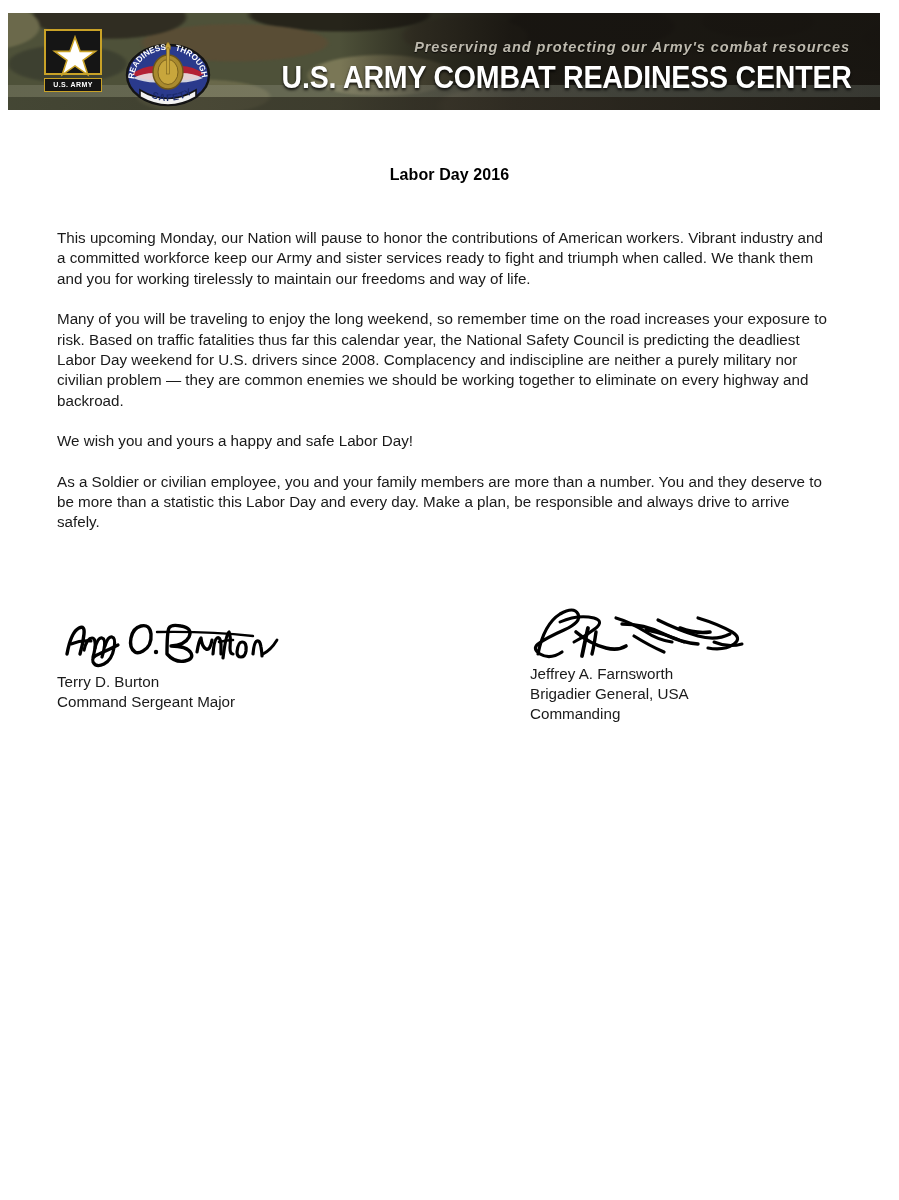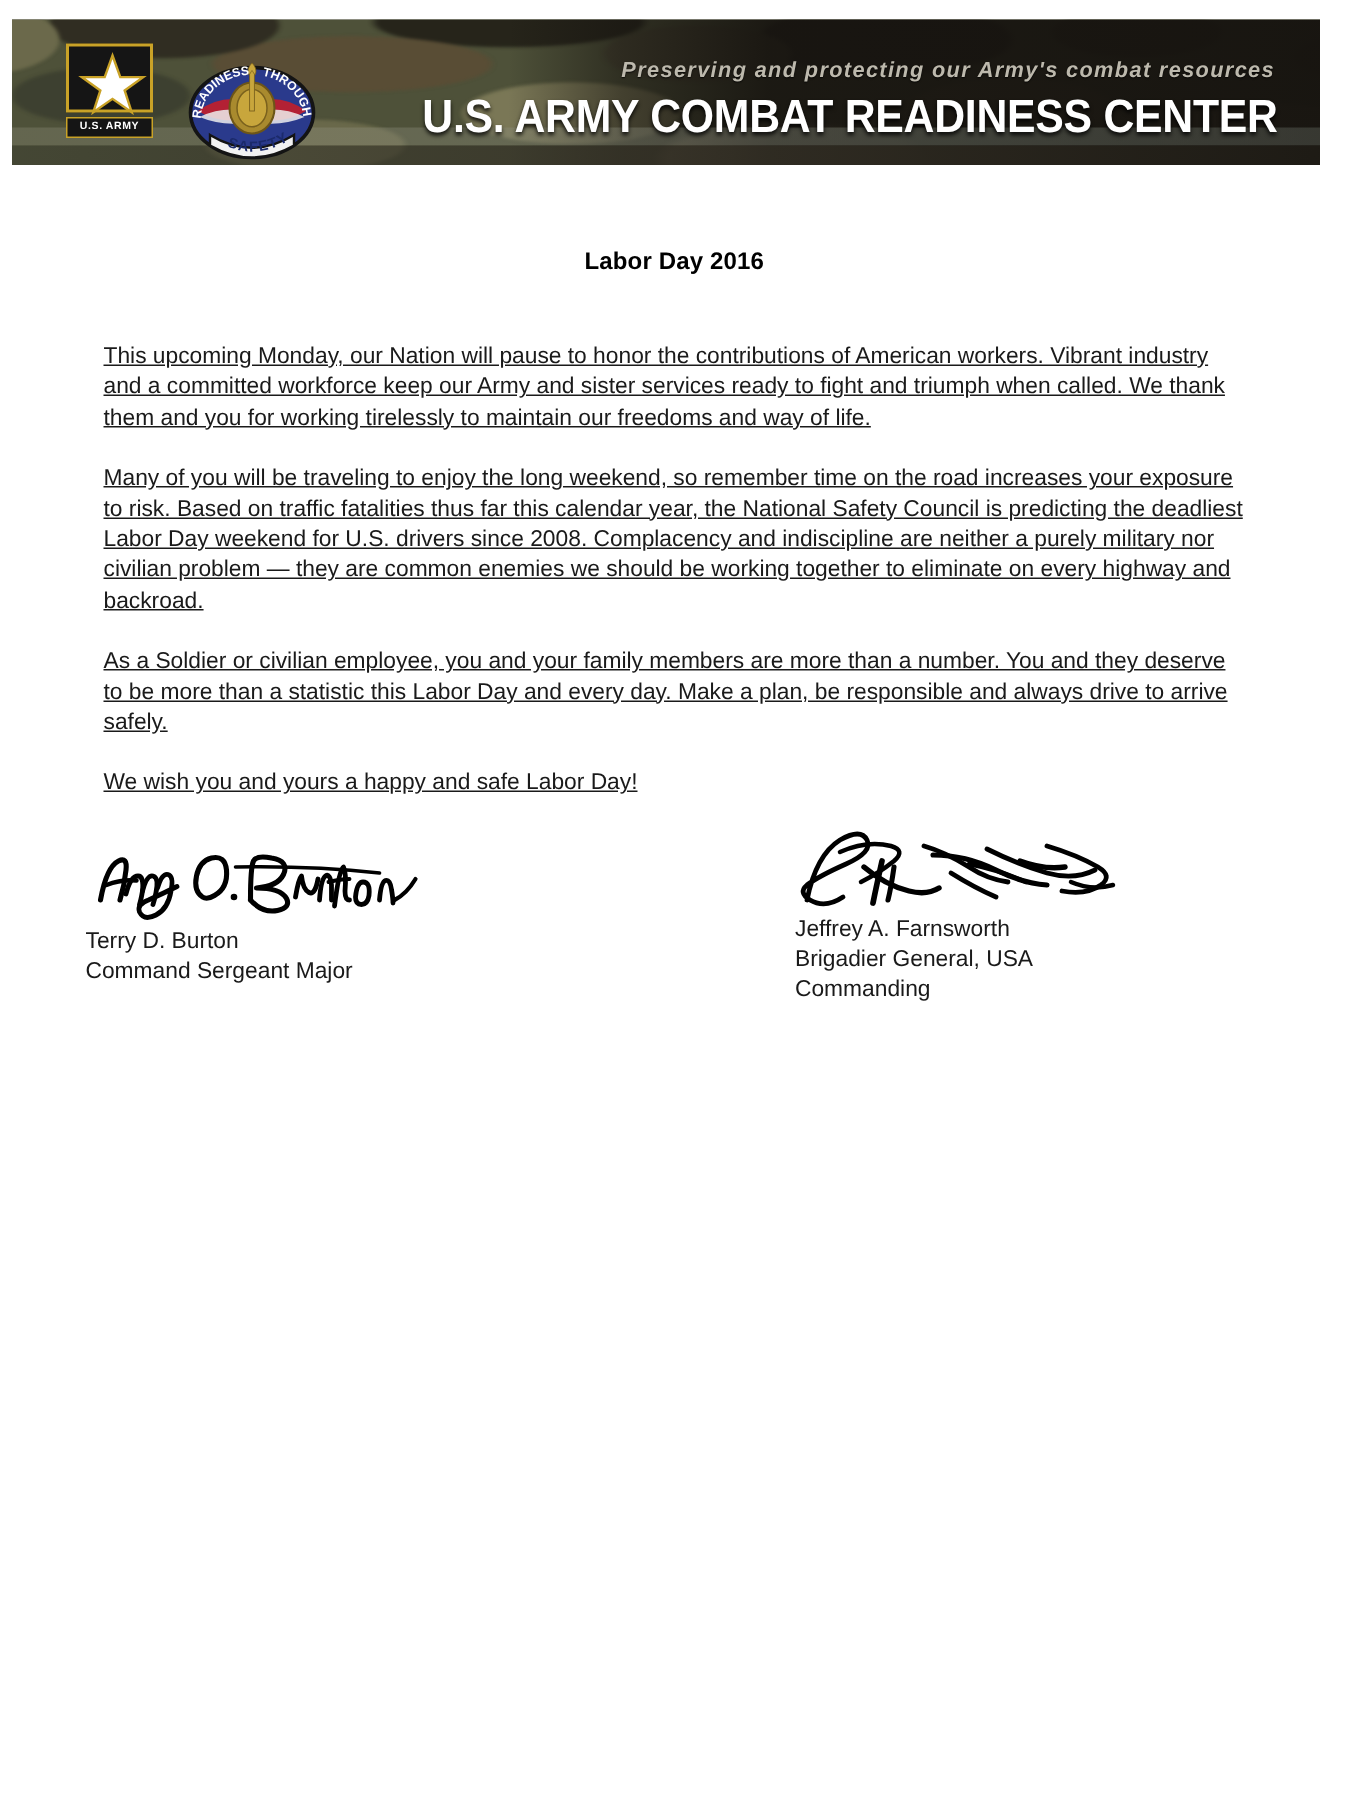--- a/index.html
+++ b/index.html
@@ -181,29 +181,28 @@
   .body-text {
     position: absolute;
     left: 57px;
     top: 228px;
     width: 776px;
     font-size: 15.2px;
     line-height: 20.4px;
     color: #1a1a1a;
   }
   .body-text p {
-    margin: 0 0 20px 12px;
-    text-decoration: underline;
+    margin: 0 0 20px 0;
   }
   .body-text p:last-child { margin-bottom: 0; }
 
   
   .sig-block {
     position: absolute;
-    top: 556px;
+    top: 610px;
     left: 0;
     width: 899px;
     height: 140px;
   }
   .sig {
     position: absolute;
     width: 330px;
   }
   .sig-left  { left: 57px;  top: 0; }
   .sig-right { left: 530px; top: -8px; }
@@ -271,22 +270,22 @@
 
   <div class="banner-tag">Preserving and protecting our Army's combat resources</div>
   <div class="banner-title">U.S. ARMY COMBAT READINESS CENTER</div>
 </div>
 
 <div class="doc-title">Labor Day 2016</div>
 
 <div class="body-text">
   <p>This upcoming Monday, our Nation will pause to honor the contributions of American workers. Vibrant industry and a committed workforce keep our Army and sister services ready to fight and triumph when called. We thank them and you for working tirelessly to maintain our freedoms and way of life.</p>
   <p>Many of you will be traveling to enjoy the long weekend, so remember time on the road increases your exposure to risk. Based on traffic fatalities thus far this calendar year, the National Safety Council is predicting the deadliest Labor Day weekend for U.S. drivers since 2008. Complacency and indiscipline are neither a purely military nor civilian problem — they are common enemies we should be working together to eliminate on every highway and backroad.</p>
+  <p>We wish you and yours a happy and safe Labor Day!</p>
   <p>As a Soldier or civilian employee, you and your family members are more than a number. You and they deserve to be more than a statistic this Labor Day and every day. Make a plan, be responsible and always drive to arrive safely.</p>
-  <p>We wish you and yours a happy and safe Labor Day!</p>
 </div>
 
 <div class="sig-block">
 
   <div class="sig sig-left">
     <div class="sig-image">
       <svg width="230" height="62" viewBox="0 0 230 62">
         <g fill="none" stroke="#000000" stroke-linecap="round" stroke-linejoin="round">
           <path d="M10 44 q 4 -22 12 -26 q 6 -3 5 6 q -1 10 -4 20" stroke-width="3.4"></path>
           <path d="M14 34 q 10 -4 20 -3" stroke-width="3"></path>

